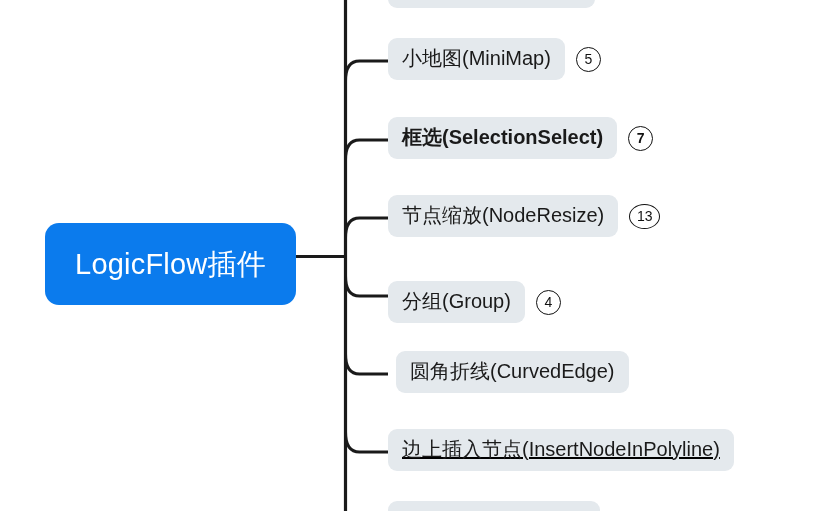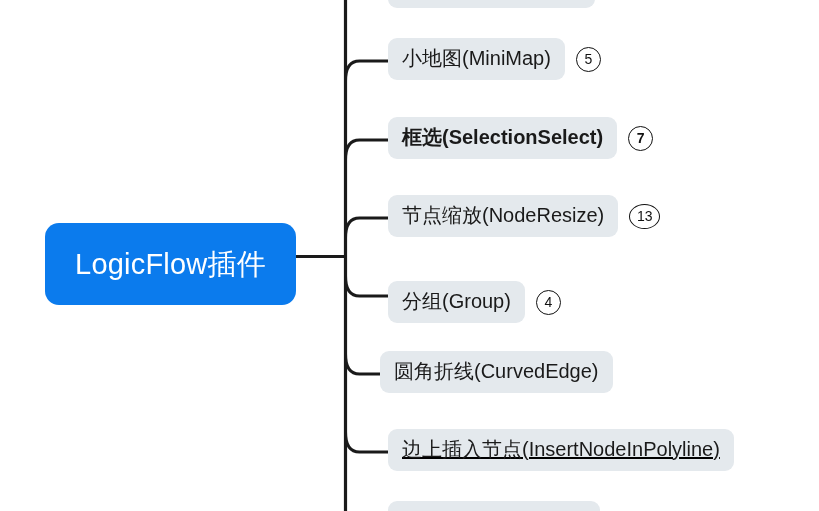--- a/index.html
+++ b/index.html
@@ -162,21 +162,21 @@
     <span class="badge wide">13</span>
   </div>
 
   <div class="branch" style="left:388px; top:273px;margin-top:8px;">
     <div class="branch-pill">
       <span class="branch-label">分组(Group)</span>
     </div>
     <span class="badge">4</span>
   </div>
 
-  <div class="branch" style="left:380px; top:351px;border-radius:14px;">
+  <div class="branch" style="left:396px; top:351px;border-radius:14px;">
     <div class="branch-pill">
       <span class="branch-label">圆角折线(CurvedEdge)</span>
     </div>
   </div>
 
   <div class="branch" style="left:388px; top:429px;text-decoration:underline;">
     <div class="branch-pill">
       <span class="branch-label">边上插入节点(InsertNodeInPolyline)</span>
     </div>
   </div>

